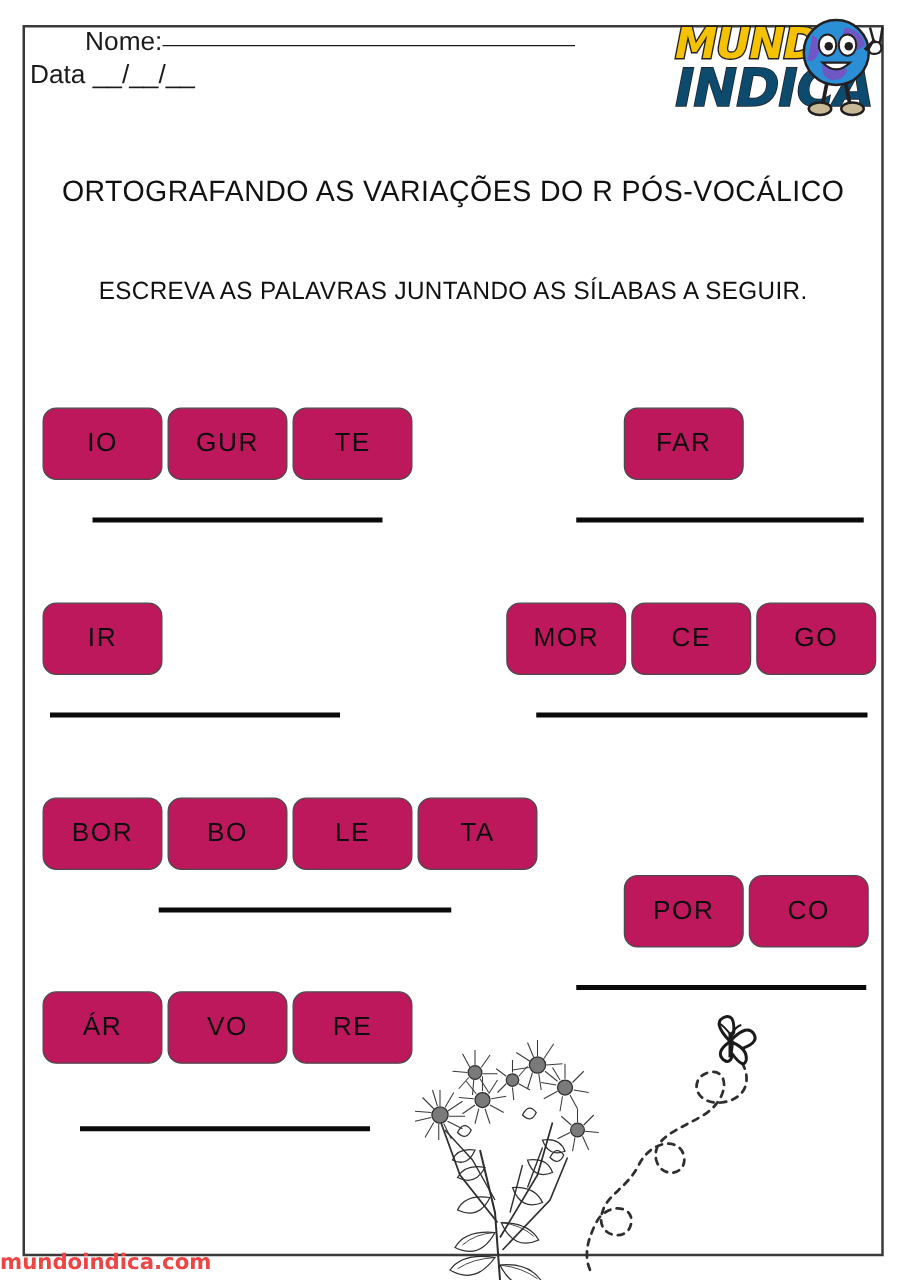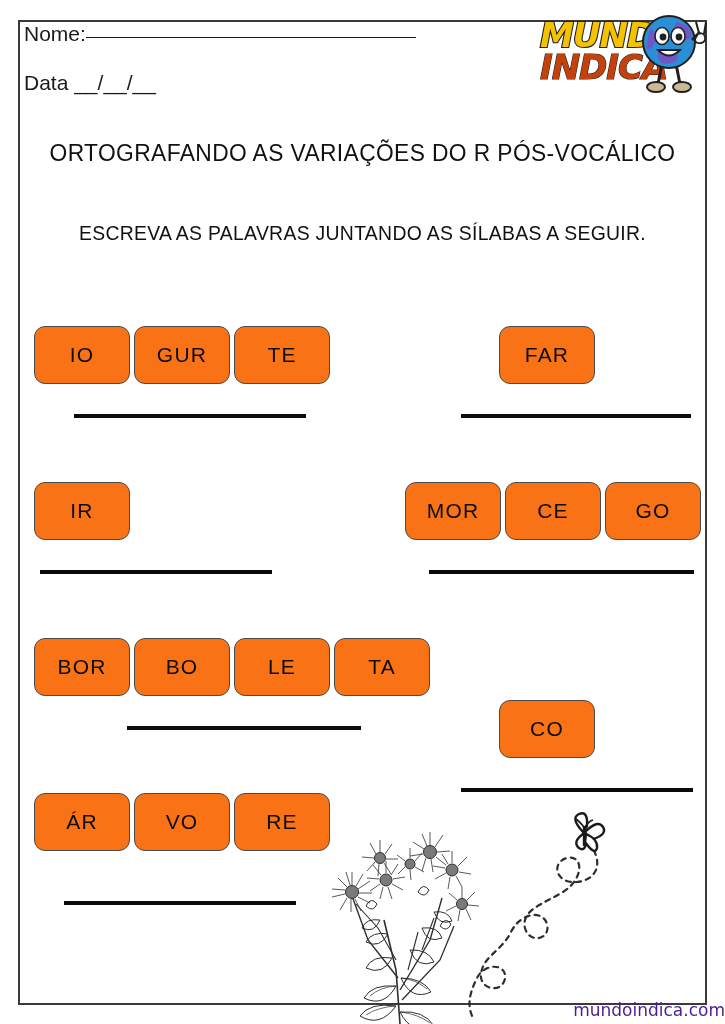--- a/index.html
+++ b/index.html
@@ -35,21 +35,21 @@
     top: 22px;
     width: 480px;
   }
   .field-line {
     font-size: 21px;
     font-family: "Liberation Sans", sans-serif;
     color: #1a1a1a;
     letter-spacing: 0px;
     white-space: nowrap;
   }
-  #nome-row { margin-bottom: 25px; }
+  #nome-row { margin-bottom: 2px; text-align: center; }
   .field-label { display: inline-block; }
   .blank-rule {
     display: inline-block;
     border-bottom: 1.6px solid #1a1a1a;
     height: 0px;
     vertical-align: 3px;
   }
   #nome-rule { width: 330px; }
 
   
@@ -74,23 +74,23 @@
     paint-order: stroke fill;
     line-height: 1;
   }
   #logo-indica {
     position: absolute;
     left: 16px;
     top: 44px;
     font-family: "DejaVu Sans", sans-serif;
     font-weight: bold;
     font-style: italic;
-    font-size: 34px;
+    font-size: 42px;
     letter-spacing: -1px;
-    color: #c2410c;
+    color: #0c4a6e;
     -webkit-text-stroke: 1.2px #231f20;
     paint-order: stroke fill;
     line-height: 1;
   }
   #logo-globe {
     position: absolute;
     left: 112px;
     top: 4px;
     width: 72px;
     height: 88px;
@@ -123,21 +123,21 @@
   }
 
   
   .group { position: absolute; }
   .tiles { display: flex; gap: 4px; }
   .tile {
     width: 96px;
     height: 58px;
     border: 1.4px solid #4a4a4a;
     border-radius: 11px;
-    background: #f97316;
+    background: #be185d;
     display: flex;
     align-items: center;
     justify-content: center;
     box-sizing: border-box;
     font-family: "Liberation Sans", sans-serif;
     font-size: 21px;
     letter-spacing: 1.2px;
     color: #0d0d0d;
   }
   .answer-rule {
@@ -183,25 +183,25 @@
     width: 190px;
     height: 224px;
   }
 
   
   #site-footer {
     position: absolute;
     left: 0;
     top: 1000px;
     width: 725px;
-    text-align: right;
+    text-align: left;
     font-family: "DejaVu Sans", sans-serif;
-    font-weight: normal;
+    font-weight: bold;
     font-size: 17px;
-    color: #4c1d95;
+    color: #ef4444;
   }
 </style>
 </head>
 <body>
 
 <div id="page-frame"></div>
 
 <div id="header-block">
   <div id="nome-row" class="field-line">
     <span class="field-label">Nome:</span><span id="nome-rule" class="blank-rule"></span>
@@ -281,20 +281,21 @@
     <div class="tile">BOR</div>
     <div class="tile">BO</div>
     <div class="tile">LE</div>
     <div class="tile">TA</div>
   </div>
   <div class="answer-rule"></div>
 </div>
 
 <div class="group" id="group-porco">
   <div class="tiles">
+    <div class="tile">POR</div>
     <div class="tile">CO</div>
   </div>
   <div class="answer-rule"></div>
 </div>
 
 <div class="group" id="group-arvore">
   <div class="tiles">
     <div class="tile">ÁR</div>
     <div class="tile">VO</div>
     <div class="tile">RE</div>

